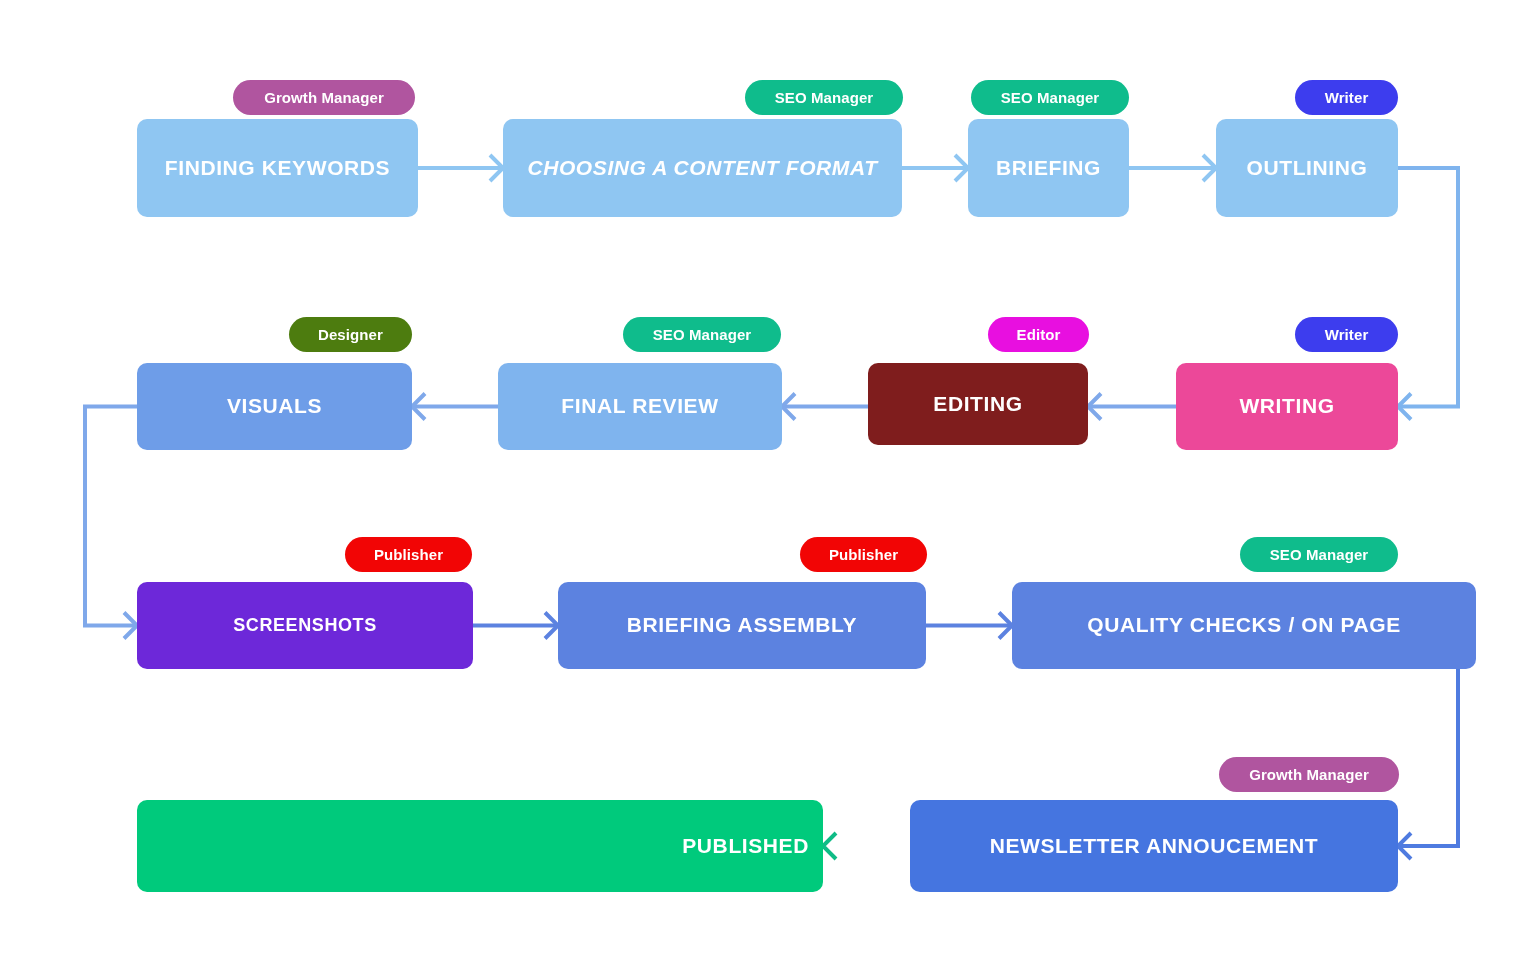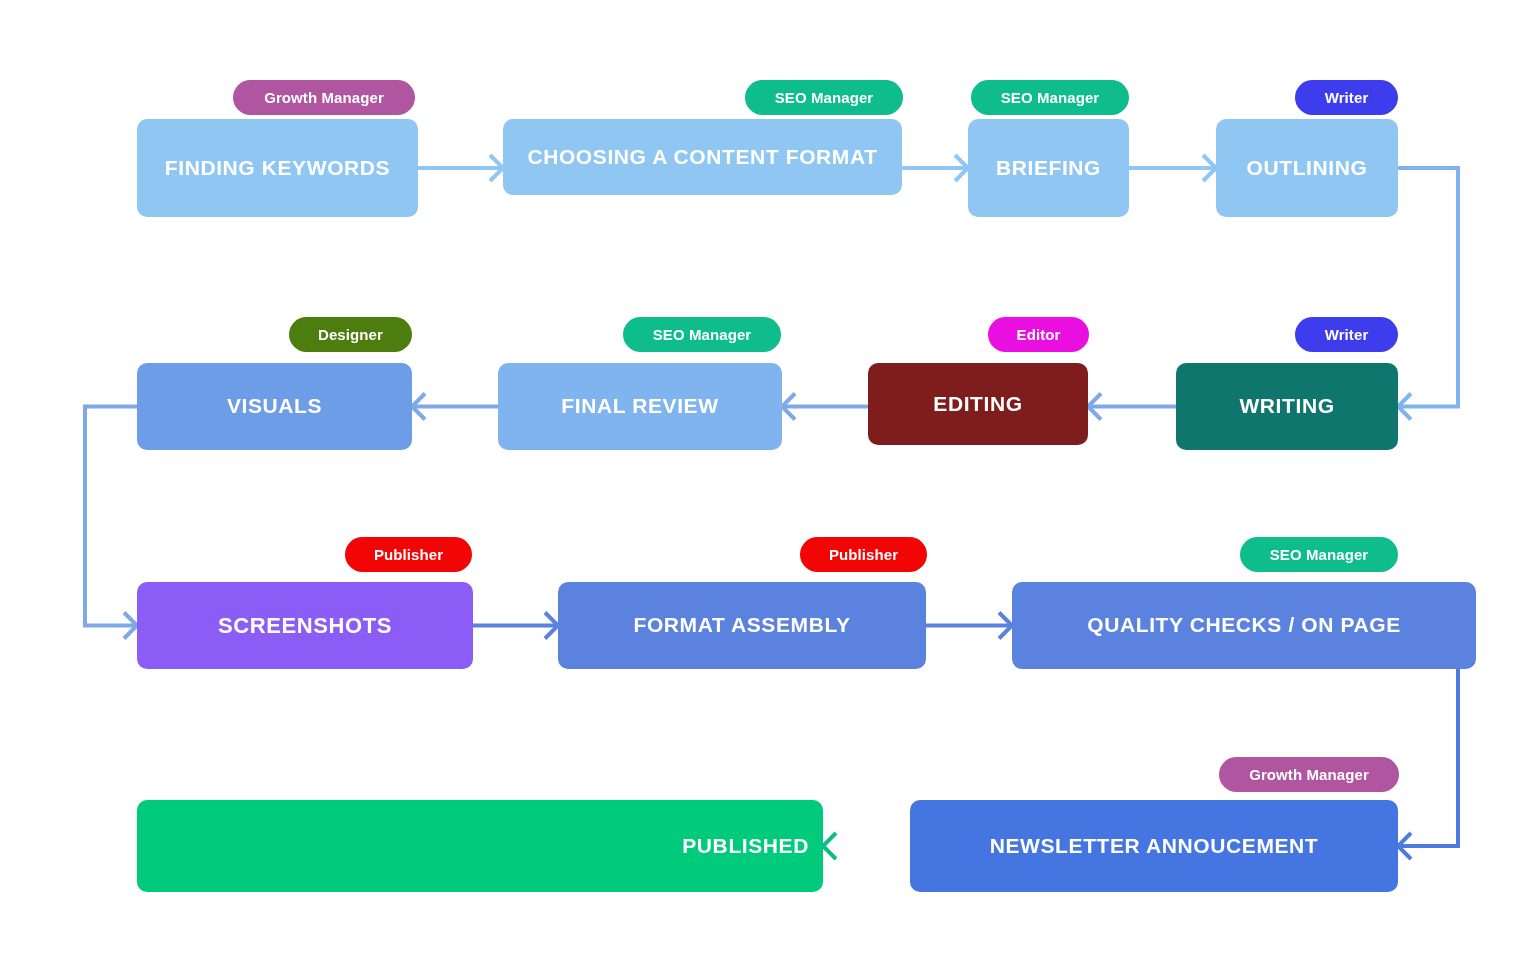--- a/index.html
+++ b/index.html
@@ -105,21 +105,21 @@
         <path d="M 836 833 L 823 846 L 836 859" stroke="#0FBC86" stroke-width="4" stroke-linecap="butt" stroke-linejoin="miter"></path>
       </g>
   </svg>
 
   <div id="nodes-layer">
       <div class="badge" style="left: 233px; top: 80px; width: 182px; background: rgb(176, 85, 159);">Growth Manager</div>
       <div class="node" style="left: 137px; top: 119px; width: 281px; height: 98px; background: rgb(143, 198, 242); font-size: 21px;">
         <span class="node-label">FINDING KEYWORDS</span>
       </div>
       <div class="badge" style="left: 745px; top: 80px; width: 158px; background: rgb(15, 188, 140);">SEO Manager</div>
-      <div class="node" style="left: 503px; top: 119px; width: 399px; height: 76px; background: rgb(143, 198, 242); font-size: 21px;">
+      <div class="node" style="left: 503px; top: 119px; width: 399px; height: 98px; background: rgb(143, 198, 242); font-size: 21px; font-style: italic;">
         <span class="node-label">CHOOSING A CONTENT FORMAT</span>
       </div>
       <div class="badge" style="left: 971px; top: 80px; width: 158px; background: rgb(15, 188, 140);">SEO Manager</div>
       <div class="node" style="left: 968px; top: 119px; width: 161px; height: 98px; background: rgb(143, 198, 242); font-size: 21px;">
         <span class="node-label">BRIEFING</span>
       </div>
       <div class="badge" style="left: 1295px; top: 80px; width: 103px; background: rgb(61, 61, 238);">Writer</div>
       <div class="node" style="left: 1216px; top: 119px; width: 182px; height: 98px; background: rgb(143, 198, 242); font-size: 21px;">
         <span class="node-label">OUTLINING</span>
       </div>
@@ -129,30 +129,30 @@
       </div>
       <div class="badge" style="left: 623px; top: 317px; width: 158px; background: rgb(15, 188, 140);">SEO Manager</div>
       <div class="node" style="left: 498px; top: 363px; width: 284px; height: 87px; background: rgb(127, 180, 238); font-size: 21px;">
         <span class="node-label">FINAL REVIEW</span>
       </div>
       <div class="badge" style="left: 988px; top: 317px; width: 101px; background: rgb(232, 15, 224); text-align: right;">Editor</div>
       <div class="node" style="left: 868px; top: 363px; width: 220px; height: 82px; background: #7f1d1d; font-size: 21px;">
         <span class="node-label">EDITING</span>
       </div>
       <div class="badge" style="left: 1295px; top: 317px; width: 103px; background: rgb(61, 61, 238);">Writer</div>
-      <div class="node" style="left: 1176px; top: 363px; width: 222px; height: 87px; background: #0f766e; font-size: 21px;">
+      <div class="node" style="left: 1176px; top: 363px; width: 222px; height: 87px; background: #ec4899; font-size: 21px;">
         <span class="node-label">WRITING</span>
       </div>
       <div class="badge" style="left: 345px; top: 537px; width: 127px; background: rgb(242, 5, 5);">Publisher</div>
-      <div class="node" style="left: 137px; top: 582px; width: 336px; height: 87px; background: #8b5cf6; font-size: 22px;">
+      <div class="node" style="left: 137px; top: 582px; width: 336px; height: 87px; background: #6d28d9; font-size: 18px;">
         <span class="node-label">SCREENSHOTS</span>
       </div>
       <div class="badge" style="left: 800px; top: 537px; width: 127px; background: rgb(242, 5, 5);">Publisher</div>
       <div class="node" style="left: 558px; top: 582px; width: 368px; height: 87px; background: rgb(92, 130, 224); font-size: 21px;">
-        <span class="node-label">FORMAT ASSEMBLY</span>
+        <span class="node-label">BRIEFING ASSEMBLY</span>
       </div>
       <div class="badge" style="left: 1240px; top: 537px; width: 158px; background: rgb(15, 188, 140);">SEO Manager</div>
       <div class="node" style="left: 1012px; top: 582px; width: 464px; height: 87px; background: rgb(92, 130, 224); font-size: 21px;">
         <span class="node-label">QUALITY CHECKS / ON PAGE</span>
       </div>
       <div class="node" style="left: 137px; top: 800px; width: 686px; height: 92px; background: rgb(0, 202, 124); font-size: 21px; justify-content: flex-end;">
         <span class="node-label">PUBLISHED</span>
       </div>
       <div class="badge" style="left: 1219px; top: 757px; width: 180px; background: rgb(176, 85, 159);">Growth Manager</div>
       <div class="node" style="left: 910px; top: 800px; width: 488px; height: 92px; background: rgb(69, 117, 224); font-size: 21px;">

